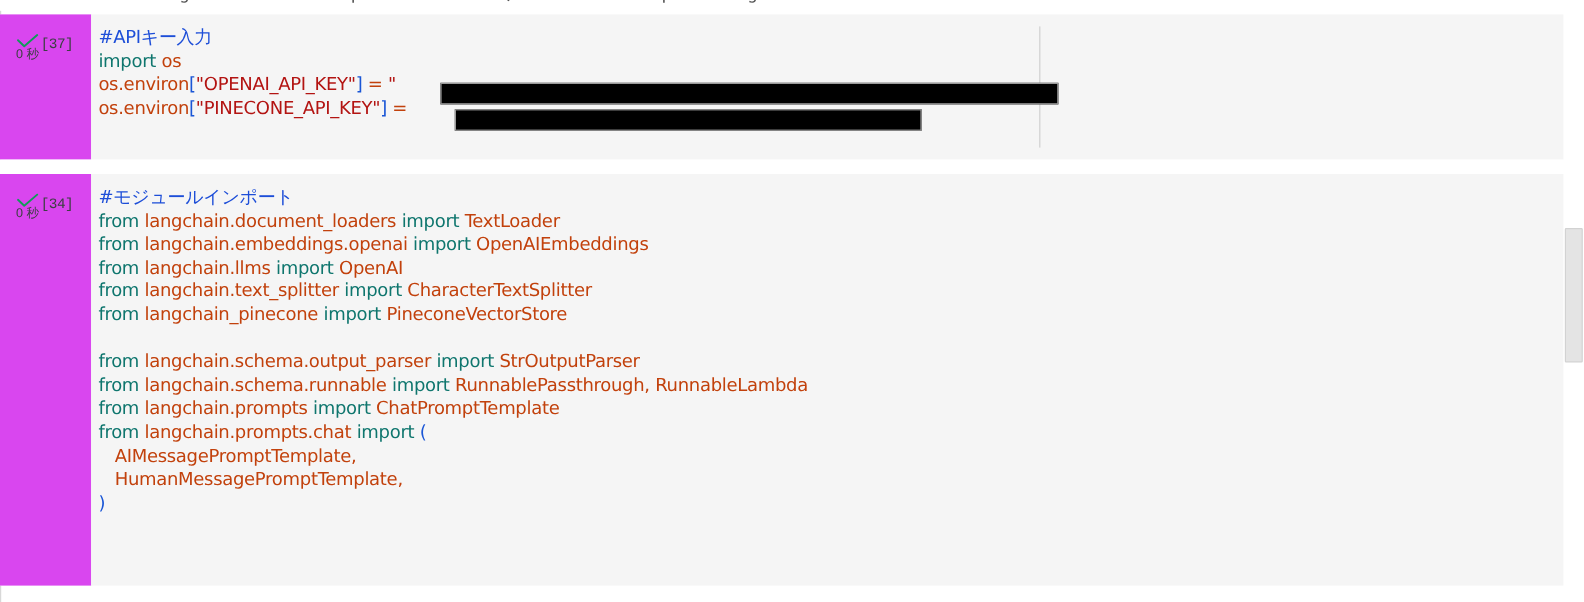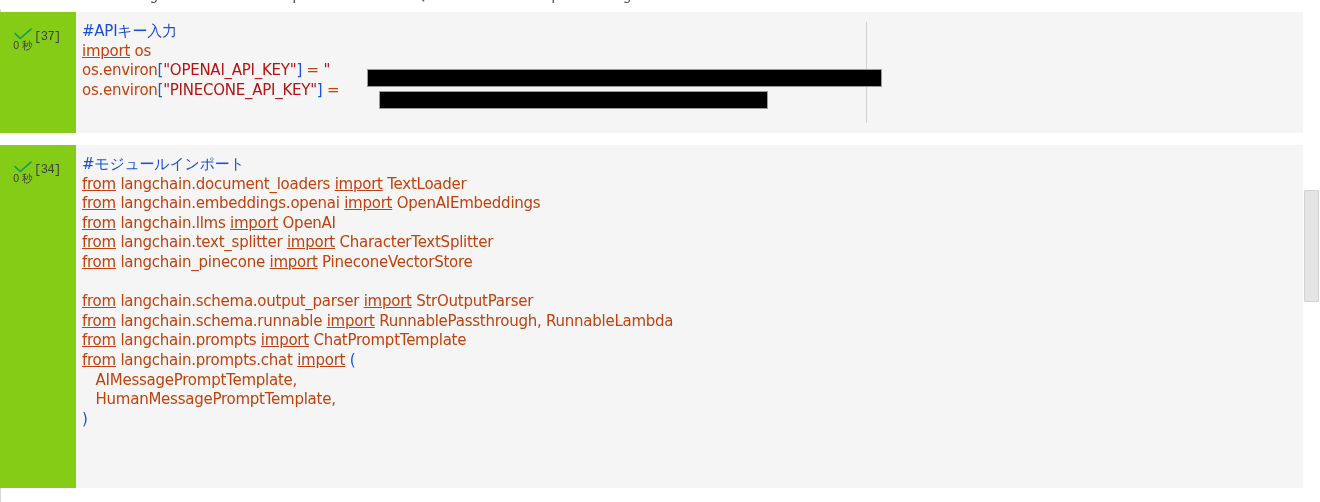--- a/index.html
+++ b/index.html
@@ -59,21 +59,21 @@
     left: 0px;
     width: 1303px;
     background: #ffffff;
   }
   .cell-gutter {
     position: absolute;
     left: 0px;
     top: 0px;
     width: 76px;
     height: 100%;
-    background: #84cc16;
+    background: #d946ef;
   }
   .run-status {
     position: absolute;
     left: 6px;
     top: 16px;
     width: 34px;
     text-align: center;
     line-height: 1;
   }
   .check-icon {
@@ -125,21 +125,21 @@
     top: 10px;
     white-space: pre;
     font-family: "DejaVu Sans", sans-serif;
     font-size: 15px;
     line-height: 19.6px;
     color: #202124;
     letter-spacing: -0.25px;
   }
   .code .ln { display: block; height: 19.6px; }
   .k-comment { color: #1d4ed8; }
-  .k-keyword { color: #c2410c; text-decoration: underline; }
+  .k-keyword { color: #0f766e; }
   .k-string  { color: #b31412; }
   .k-bracket { color: #1a56d6; }
   .k-plain   { color: #c2410c; }
 
   
   .redaction {
     position: absolute;
     background: #000000;
     border: 1px solid #9a9a9a;
     box-sizing: border-box;

